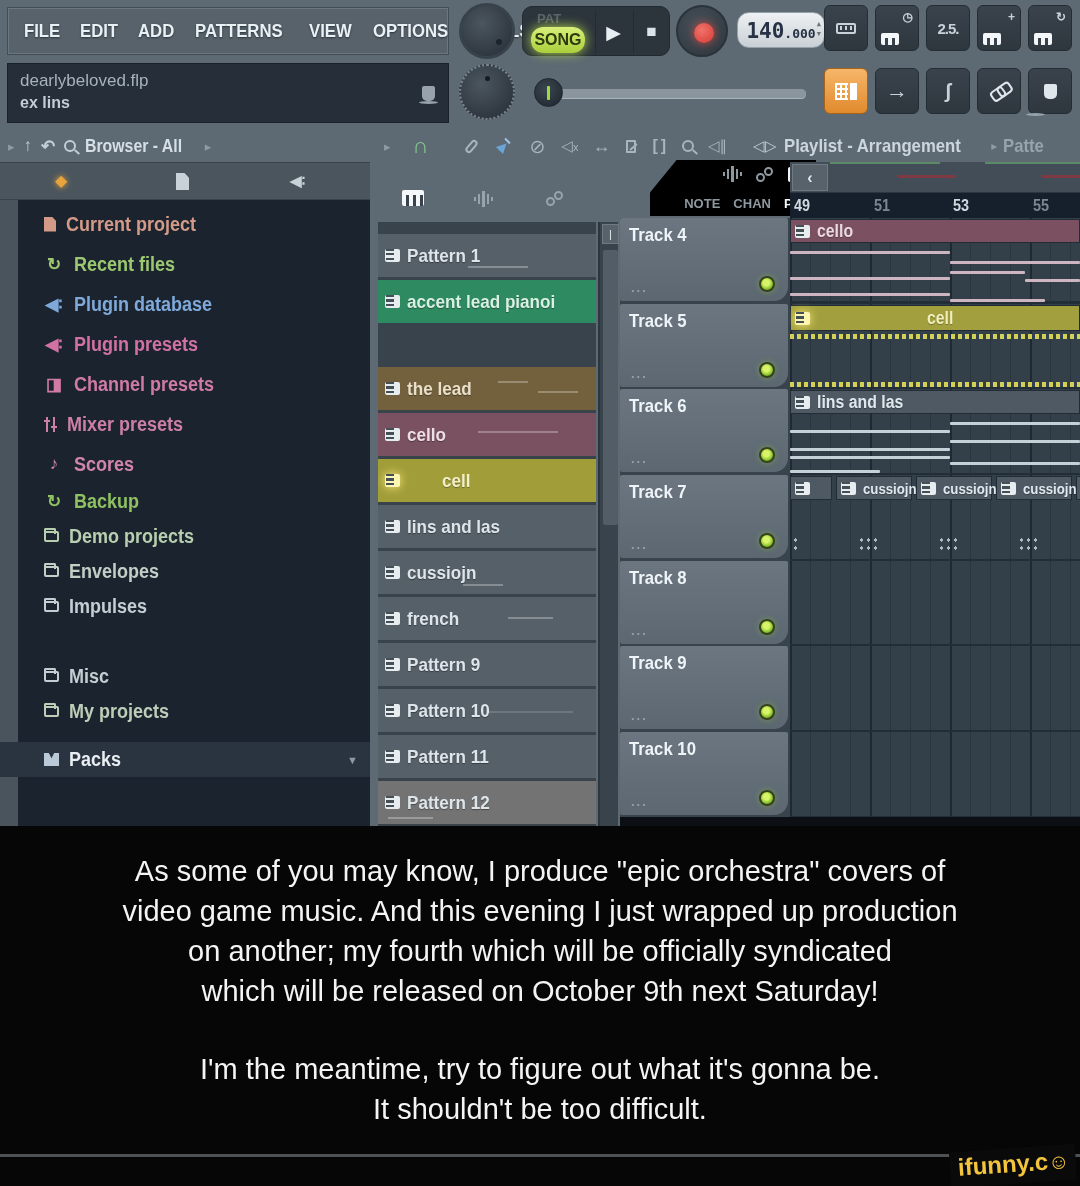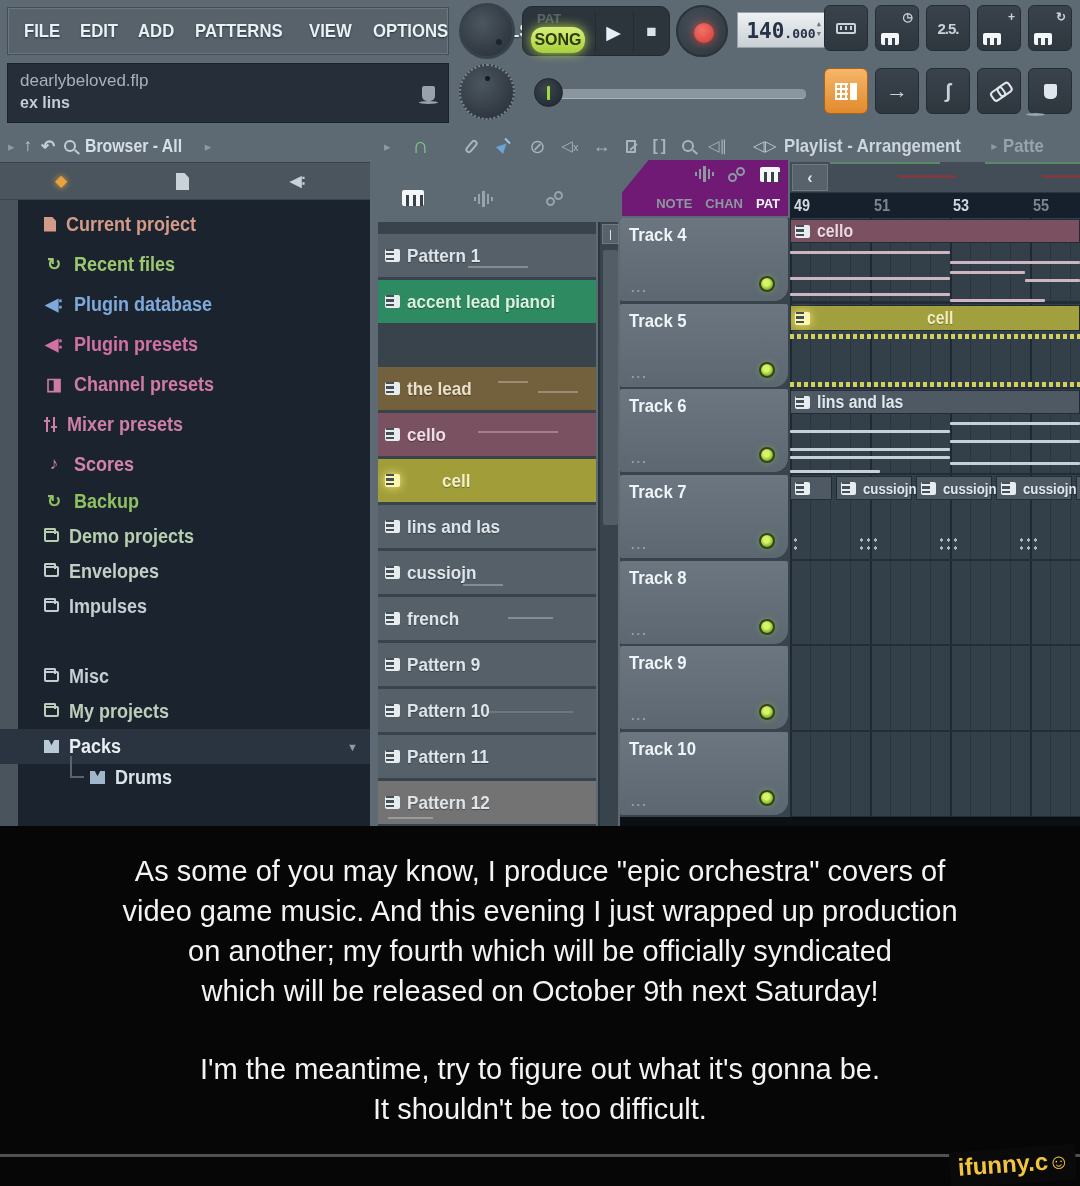--- a/index.html
+++ b/index.html
@@ -27,21 +27,21 @@
            background:linear-gradient(#d8ef7a,#a9cf3c);box-shadow:0 0 12px #b4d94e;
            display:flex;align-items:center;justify-content:center;font-weight:bold;font-size:16px;color:#2d3a0e;}
   .playbtn{position:absolute;left:72px;top:4px;width:36px;height:42px;color:#e8eff3;font-size:19px;
            display:flex;align-items:center;justify-content:center;border-left:1px solid #242c33;}
   .stopbtn{position:absolute;left:110px;top:4px;width:36px;height:42px;color:#d9e4ea;font-size:17px;
            display:flex;align-items:center;justify-content:center;border-left:1px solid #242c33;}
   .recbtn{position:absolute;left:676px;top:5px;width:52px;height:52px;border-radius:50%;
           background:radial-gradient(circle at 42% 38%,#47515a,#333c44 75%);border:2px solid #2a323a;}
   .recbtn .dot{position:absolute;left:16px;top:16px;width:20px;height:20px;border-radius:50%;
           background:radial-gradient(circle at 40% 35%,#f2726a,#d43b34);box-shadow:0 0 8px #d4453c;}
-  .tempo{position:absolute;left:737px;top:12px;width:88px;height:36px;border-radius:0;border:1px solid #95a0a7;
+  .tempo{position:absolute;left:737px;top:12px;width:88px;height:36px;border-radius:12px;border:1px solid #95a0a7;
          background:linear-gradient(#eef1f3,#c9d0d5);display:flex;align-items:baseline;justify-content:center;
          padding-top:6px;font-family:"DejaVu Sans Mono",monospace;color:#273246;}
   .tempo .ti{font-size:21px;font-weight:bold;}
   .tempo .tf{font-size:13px;font-weight:bold;}
   .tempo .spin{position:absolute;right:3px;top:6px;display:flex;flex-direction:column;font-size:7px;color:#6a7680;line-height:10px;}
   .topbtn{position:absolute;width:44px;height:46px;border-radius:6px;background:linear-gradient(#3a434c,#2e363e);
           border:1px solid #252d34;color:#c8d2d8;display:flex;align-items:center;justify-content:center;}
   .r1{top:5px;} .r2{top:68px;}
   .b1{left:824px;} .b2{left:875px;} .b3{left:926px;} .b4{left:977px;} .b5{left:1028px;}
   .topbtn.orange{background:linear-gradient(#f6b669,#e18a2d);border-color:#a86418;}
@@ -147,21 +147,21 @@
   
   .pltb{position:absolute;left:378px;top:130px;width:702px;height:32px;display:flex;align-items:center;color:#aab4bd;}
   .pltb > *{flex:none;}
   .crumb{font-size:19px;font-weight:bold;color:#cdd6dd;}
   .crumb-tail{font-size:19px;font-weight:bold;color:#98a3ac;}
 
   
   .paicons{position:absolute;left:378px;top:182px;width:240px;height:36px;color:#98a3ac;}
 
   
-  .ncp{position:absolute;left:622px;top:160px;width:166px;height:56px;background:#701a75;
+  .ncp{position:absolute;left:650px;top:160px;width:166px;height:56px;background:#000000;
        clip-path:polygon(0 100%,0 58%,16% 0,100% 0,100% 100%);}
   .ncp .icons{position:absolute;right:8px;top:6px;display:flex;gap:14px;align-items:center;color:#8d98a1;}
   .ncp .labels{position:absolute;right:8px;bottom:5px;display:flex;gap:13px;font-size:13px;font-weight:bold;}
   .ncp .dimt{color:#8d98a1;} .ncp .act{color:#f4f8fa;}
 
   
   .plscroll{position:absolute;left:790px;top:162px;width:290px;height:31px;background:#434d57;border-bottom:1px solid #2c363f;}
   .plscroll .lbtn{position:absolute;left:2px;top:2px;width:36px;height:27px;background:#57626b;border:1px solid #6e7a82;
       color:#dfe7ec;font-size:16px;font-weight:bold;display:flex;align-items:center;justify-content:center;}
   .plscroll .gl{position:absolute;top:0;height:2px;background:#5d8a66;}
@@ -348,28 +348,24 @@
       <span class="b-label">Impulses</span>
         </div>
     <div class="b-item row-b" style="color: rgb(195, 205, 210); margin-top: 35px;">
       <span class="i-folder"></span>
       <span class="b-label">Misc</span>
         </div>
     <div class="b-item row-b" style="color: rgb(188, 205, 184);">
       <span class="i-folder"></span>
       <span class="b-label">My projects</span>
         </div>
-    <div class="b-item row-p" style="color: rgb(232, 238, 242);">
+    <div class="b-item row-p" style="color: rgb(232, 238, 242); margin-top: 13px;">
       <span class="i-pack" style="color:#b9c9d8;"></span>
       <span class="b-label">Packs</span>
       <span class="pk-arrow">▼</span>
-        </div>
-    <div class="b-item row-d" style="color: rgb(219, 227, 232);">
-      <span class="i-pack" style="color:#9fb6cc;"></span>
-      <span class="b-label">Drums</span>
         </div>
   </div>
 
   <div class="pltb">
     <span style="margin-left:6px;color:#8f9aa3;font-size:13px;">▸</span>
     <span style="margin-left:22px;color:#84c98e;font-size:22px;font-weight:bold;">∩</span>
     <span class="i-clipper" style="margin-left:40px;"></span>
     <span class="i-brush" style="margin-left:22px;"></span>
     <span style="margin-left:18px;font-size:19px;">⊘</span>
     <span style="margin-left:16px;font-size:15px;"><span>◁</span><span style="font-size:11px;">x</span></span>

